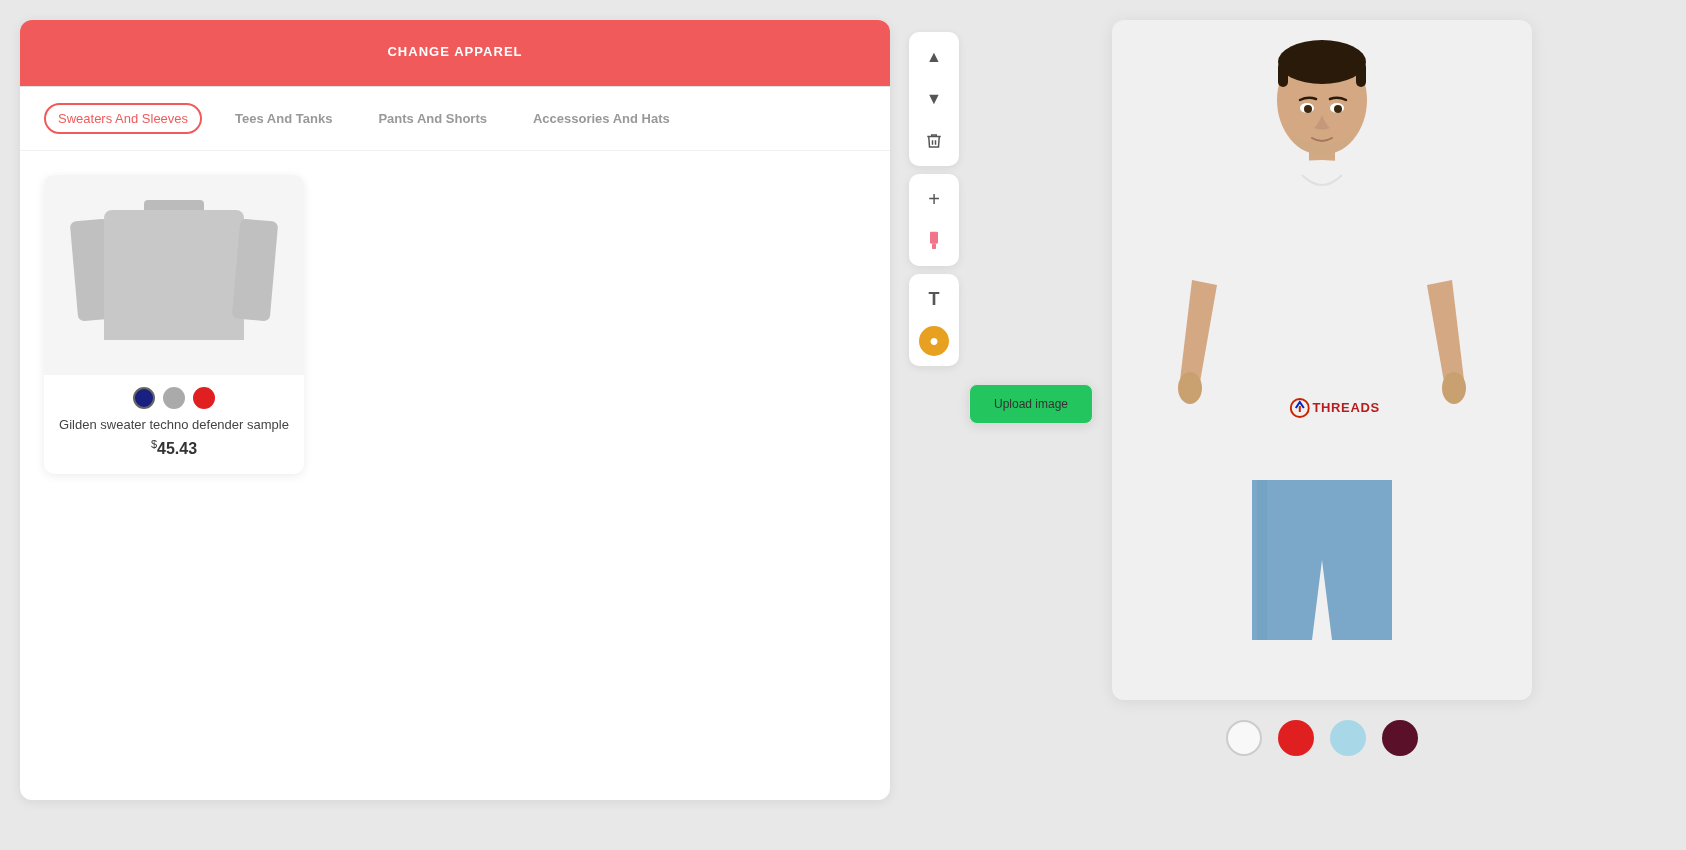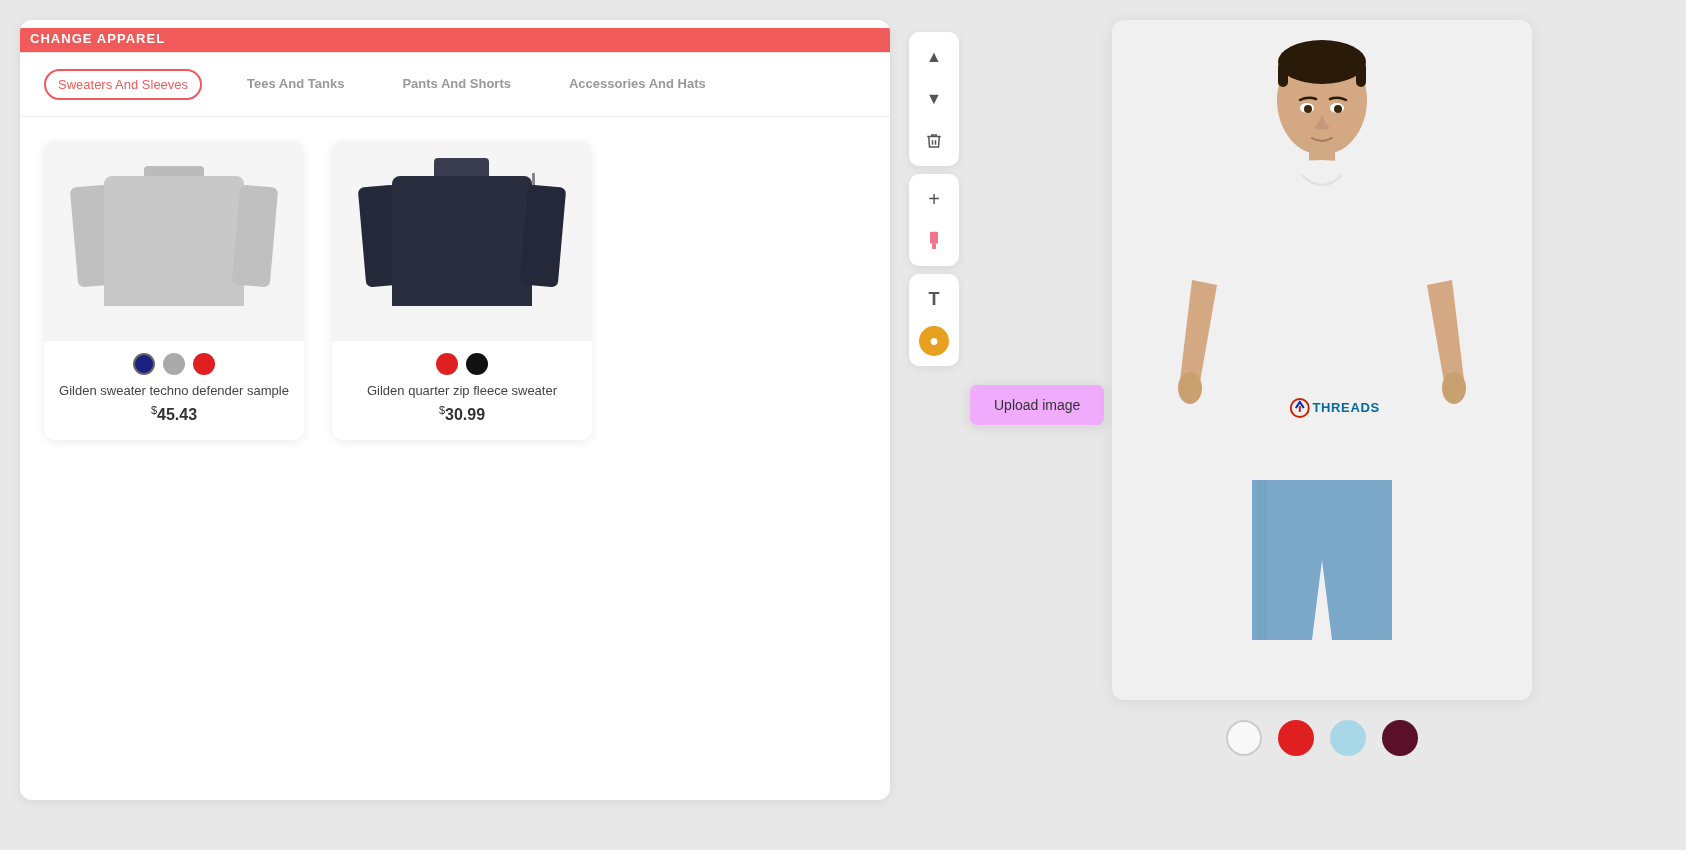--- a/index.html
+++ b/index.html
@@ -32,41 +32,41 @@
       display: flex;
       flex-direction: column;
     }
     
     .tab-bar {
       display: flex;
       border-bottom: 1px solid #e0e0e0;
     }
     .tab-item {
       flex: 1;
-      padding: 3px 10px;
-      text-align: left;
+      padding: 24px 10px;
+      text-align: center;
       font-size: 13px;
       font-weight: 600;
       letter-spacing: 0.08em;
       cursor: pointer;
       text-transform: uppercase;
       color: #aaa;
       border-bottom: 3px solid transparent;
-      margin-top: 8px;
     }
     .tab-item.active {
       background: #f05a5a;
       color: #fff;
       border-bottom: 3px solid #f05a5a;
     }
     
     .category-bar {
       display: flex;
+      align-items: center;
       padding: 16px 24px;
-      gap: 32px;
+      gap: 20px;
       border-bottom: 1px solid #f0f0f0;
     }
     .category-item {
       font-size: 13px;
       color: #999;
       cursor: pointer;
       padding: 6px 12px;
       border-radius: 20px;
       border: 1px solid transparent;
       font-weight: bold;
@@ -270,25 +270,25 @@
       background: #e8a020;
       color: #fff;
       border-radius: 50%;
       width: 30px;
       height: 30px;
       margin: 4px;
     }
     
     .upload-tooltip {
       position: absolute;
-      background: #f0abfc;
+      background: #22c55e;
       border: 1px solid #e0e0e0;
       border-radius: 8px;
       padding: 12px 24px;
-      font-size: 14px;
+      font-size: 12px;
       color: #333;
       white-space: nowrap;
       box-shadow: 0 2px 12px rgba(0,0,0,0.1);
       cursor: pointer;
       top: 210px;
       left: 60px;
     }
     .toolbar-relative {
       position: relative;
     }
@@ -389,40 +389,20 @@
           <div class="swatch selected" style="background:#1a2080;"></div>
           <div class="swatch" style="background:#aaaaaa;"></div>
           <div class="swatch" style="background:#e02020;"></div>
         </div>
         <div class="product-name">Gilden sweater techno defender sample</div>
         <div class="product-price">
           <sup>$</sup><span>45.43</span>
         </div>
       </div>
 
-      <div class="product-card">
-        <div class="product-image-area">
-          <div class="sweater-dark">
-            <div class="sweater-neck-dark">
-              <div class="sweater-zip"></div>
-            </div>
-            <div class="sweater-sleeve-l-dark"></div>
-            <div class="sweater-body-dark"></div>
-            <div class="sweater-sleeve-r-dark"></div>
-          </div>
-        </div>
-        <div class="color-swatches">
-          <div class="swatch" style="background:#e02020;"></div>
-          <div class="swatch" style="background:#111111;"></div>
-        </div>
-        <div class="product-name">Gilden quarter zip fleece sweater</div>
-        <div class="product-price">
-          <sup>$</sup><span>30.99</span>
-        </div>
-      </div>
     </div>
   </div>
 
   <div class="toolbar">
     <div class="tool-group">
       <button class="tool-btn" title="Move up">▲</button>
       <button class="tool-btn" title="Move down">▼</button>
       <button class="tool-btn" title="Delete" style="font-size:17px;">
         <svg width="18" height="18" viewBox="0 0 24 24" fill="none" stroke="#555" stroke-width="2">
           <polyline points="3 6 5 6 21 6"></polyline>
@@ -495,21 +475,21 @@
 
         <path d="M180 115 Q210 135 240 115 Q240 130 210 135 Q180 130 180 115" fill="#c9a888" opacity="0.4"></path>
       </svg>
 
       <div class="shirt-logo" style="top: 57%; left: 53%;">
         <svg class="logo-icon" viewBox="0 0 20 20">
           <circle cx="10" cy="10" r="9" fill="none" stroke="#cc2200" stroke-width="2"></circle>
           <path d="M6 10 L10 4 L14 10" fill="none" stroke="#0022cc" stroke-width="2"></path>
           <path d="M10 14 L10 8" stroke="#cc2200" stroke-width="2"></path>
         </svg>
-        <span style="font-size:13px; font-weight:700; letter-spacing:0.05em; color:#0369a1;">THREADS</span>
+        <span style="font-size:13px; font-weight:700; letter-spacing:0.05em; color:#b91c1c;">THREADS</span>
       </div>
     </div>
 
     <div class="color-picker-row">
       <div class="picker-swatch white"></div>
       <div class="picker-swatch red"></div>
       <div class="picker-swatch light-blue"></div>
       <div class="picker-swatch dark-red"></div>
     </div>
   </div>

